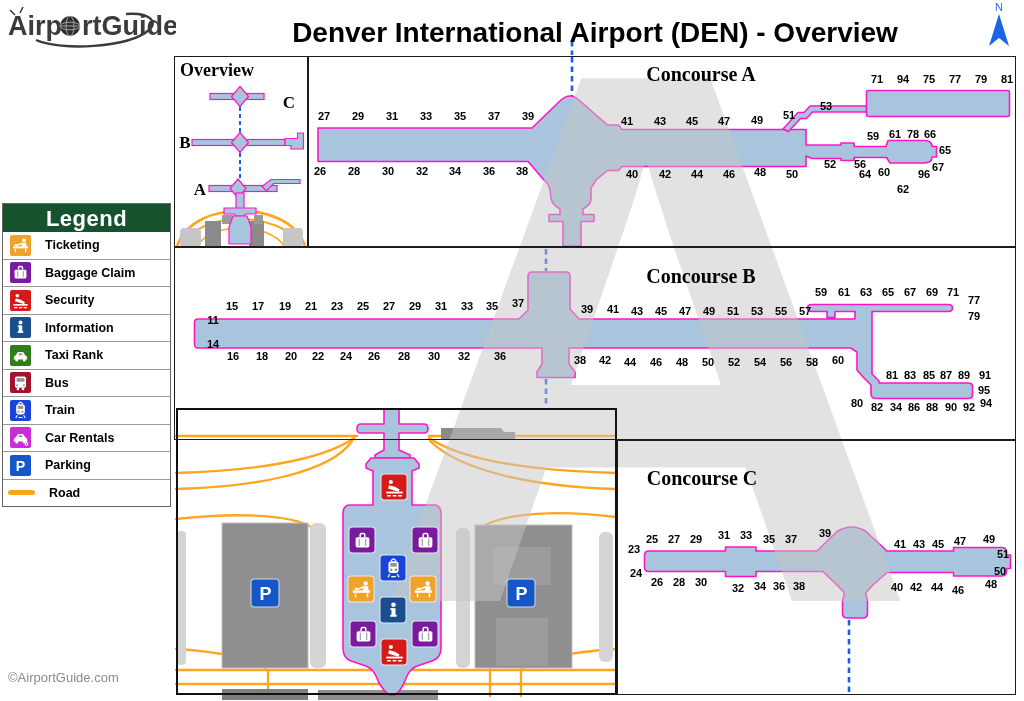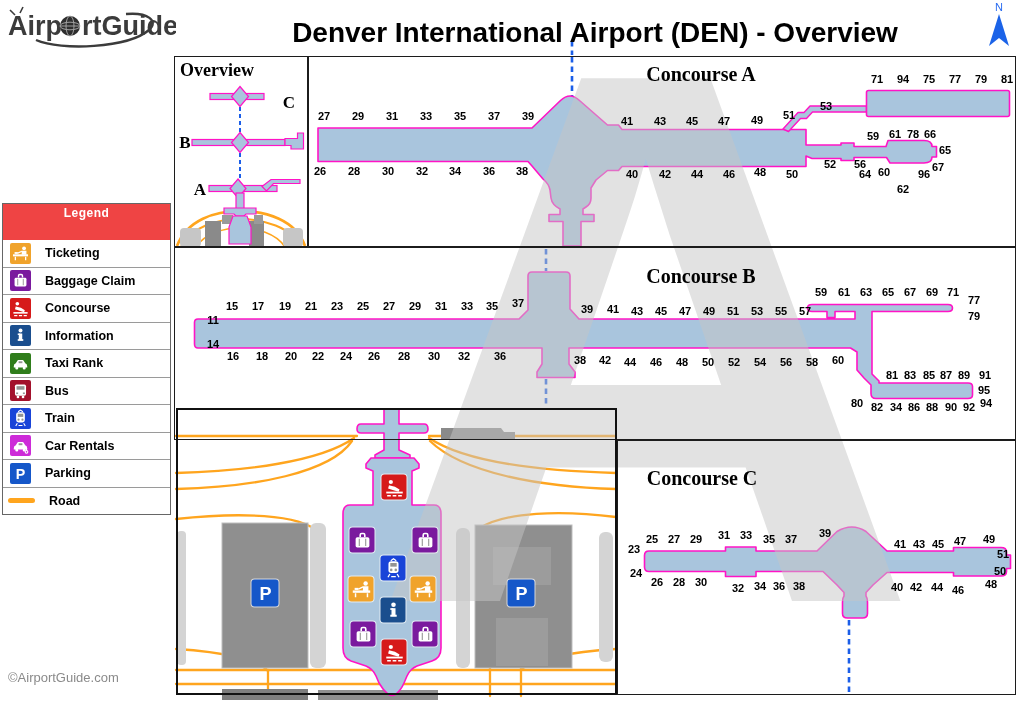--- a/index.html
+++ b/index.html
@@ -7,22 +7,22 @@
         font-family:"Liberation Sans",sans-serif;}
   
   .logo{position:absolute;left:6px;top:4px;width:170px;height:50px;z-index:6;cursor:pointer;}
   .page-title{position:absolute;left:174px;top:17px;width:842px;text-align:center;
         font-size:28px;font-weight:bold;color:#000;z-index:6;}
   .north{position:absolute;left:985px;top:1px;z-index:6;}
   .copyright{position:absolute;left:8px;top:670px;font-size:13px;color:#8a8a8a;z-index:6;cursor:pointer;}
   
   .legend{position:absolute;left:2px;top:203px;width:167px;border:1px solid #666;
           background:#fff;z-index:6;}
-  .legend-header{background:#ef4444;color:#fff;font-weight:bold;font-size:12px;
-          text-align:center;padding:2px 0 20px 0;letter-spacing:.5px;}
+  .legend-header{background:#14532d;color:#fff;font-weight:bold;font-size:22px;
+          text-align:center;padding:2px 0 0 0;letter-spacing:.5px;}
   .legend-row{display:flex;align-items:center;height:26.5px;border-top:1px solid #9a9a9a;
           padding-left:7px;}
   .legend-row:first-child{border-top:none;}
   .legend-icon{width:21px;height:21px;border-radius:2px;flex:0 0 auto;display:flex;
           align-items:center;justify-content:center;}
   .legend-icon svg{display:block;}
   .road-swatch{width:27px;height:5px;border-radius:2.5px;flex:0 0 auto;margin-left:-2px;}
   .legend-label{font-size:12.5px;font-weight:bold;color:#000;margin-left:14px;white-space:nowrap;}
   
   .shapes-layer{position:absolute;left:0;top:0;z-index:1;}
@@ -453,21 +453,21 @@
         </div>
         <div class="legend-row">
           <div class="legend-icon" style="background:#D61A1A">
             <svg width="19" height="19" viewBox="0 0 24 24">
               <circle cx="8" cy="6" r="2.3" fill="#fff"></circle>
               <path d="M6 9.5l6.5 1.6 5 3-1 2.6-6.5-2.1-5-1.6z" fill="#fff"></path>
               <rect x="3" y="16.5" width="18" height="2" fill="#fff"></rect>
               <path d="M4 21h4M10 21h4M16 21h4" stroke="#fff" stroke-width="1.4"></path>
             </svg>
           </div>
-          <span class="legend-label">Concourse</span>
+          <span class="legend-label">Security</span>
         </div>
         <div class="legend-row">
           <div class="legend-icon" style="background:#1A4E8E">
             <svg width="19" height="19" viewBox="0 0 24 24">
               <circle cx="12" cy="5.8" r="2.5" fill="#fff"></circle>
               <rect x="9.8" y="9.5" width="4.4" height="8.6" fill="#fff"></rect>
               <rect x="8.5" y="16.6" width="7" height="2.2" fill="#fff"></rect>
               <rect x="8.5" y="9.5" width="3.2" height="1.8" fill="#fff"></rect>
             </svg>
           </div>

